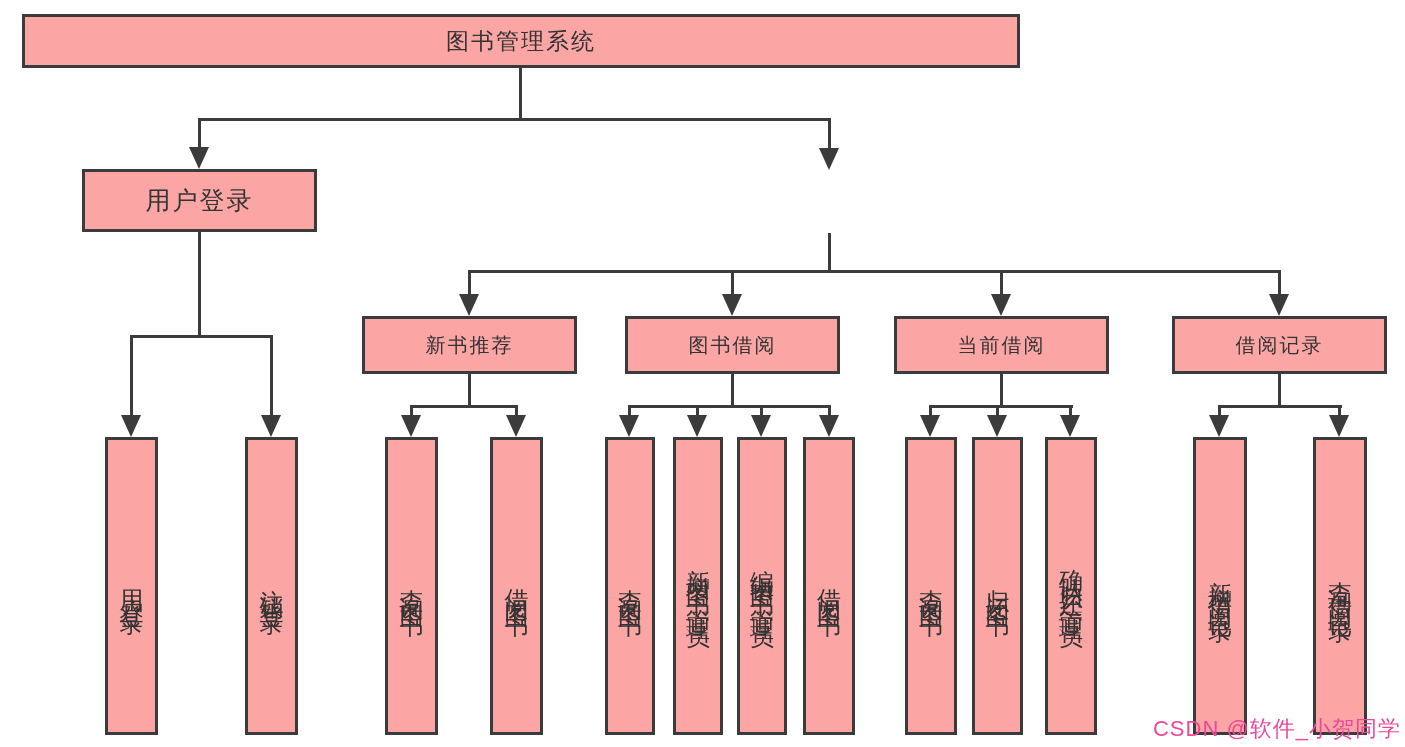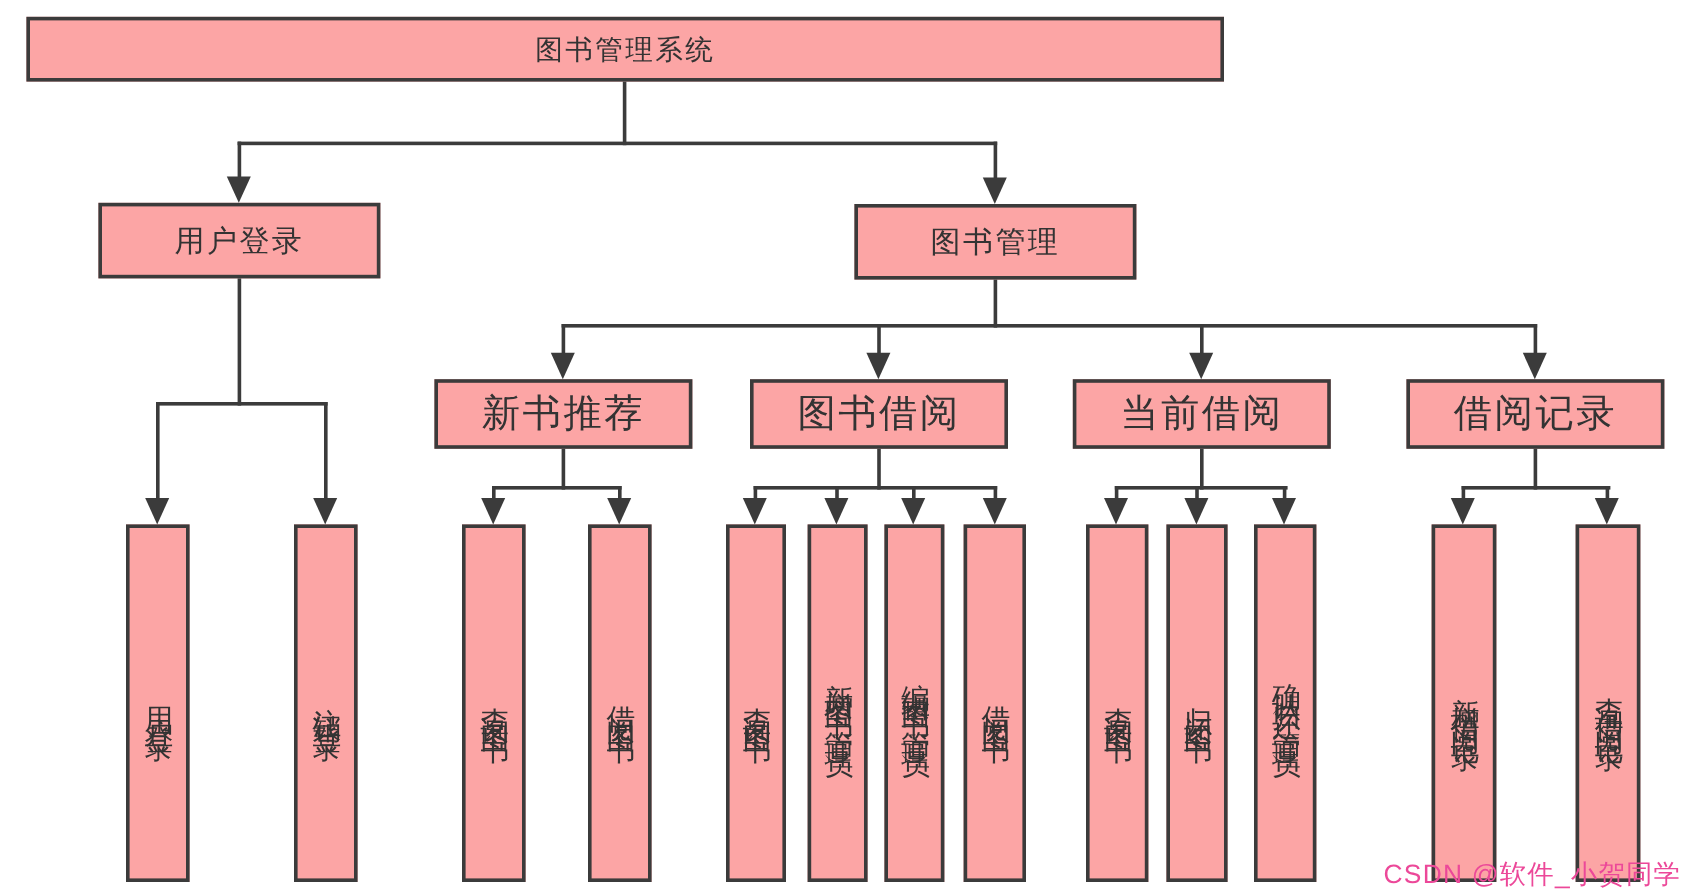--- a/index.html
+++ b/index.html
@@ -2,21 +2,21 @@
 <html><head>
 <meta charset="utf-8">
 <style>
   html,body{margin:0;padding:0;background:#ffffff;}
   body{width:1405px;height:747px;position:relative;overflow:hidden;
        font-family:"Liberation Sans","DejaVu Sans",sans-serif;}
   .stage{position:absolute;left:0;top:0;width:1405px;height:747px;}
   .box{position:absolute;box-sizing:border-box;border:3px solid #3b3b3b;background:#fca5a5;
        display:flex;align-items:center;justify-content:center;color:#333333;}
   .box .lbl{white-space:nowrap;letter-spacing:2px;}
-  .hlabel{font-size:32px;}
+  .hlabel{font-size:20px;}
   .root-label{font-size:23px;}
   .l2-label{font-size:25px;}
   .vbox .lbl{writing-mode:vertical-rl;text-orientation:mixed;font-size:24px;
              letter-spacing:8px;line-height:1;}
   .shaft{position:absolute;width:3px;background:#3b3b3b;}
   .hbar{position:absolute;height:3px;background:#3b3b3b;}
   .ahead{position:absolute;width:0;height:0;
          border-left:10px solid transparent;border-right:10px solid transparent;
          border-top:22px solid #3b3b3b;}
   .watermark{position:absolute;right:4px;bottom:3px;font-size:22px;color:#ec4899;
@@ -28,23 +28,20 @@
 <div class="stage">
 
   <div class="box" style="left:22px;top:14px;width:998px;height:54px;">
     <span class="lbl root-label">图书管理系统</span>
   </div>
 
   <div class="box" style="left:82px;top:169px;width:235px;height:63px;">
     <span class="lbl l2-label">用户登录</span>
   </div>
 
-  <div class="box" style="left:712px;top:170px;width:235px;height:63px;">
-    <span class="lbl l2-label">图书管理</span>
-  </div>
 
   <div class="box" style="left:362px;top:316px;width:215px;height:58px;">
     <span class="lbl hlabel">新书推荐</span>
   </div>
 
   <div class="box" style="left:625px;top:316px;width:215px;height:58px;">
     <span class="lbl hlabel">图书借阅</span>
   </div>
 
   <div class="box" style="left:894px;top:316px;width:215px;height:58px;">

